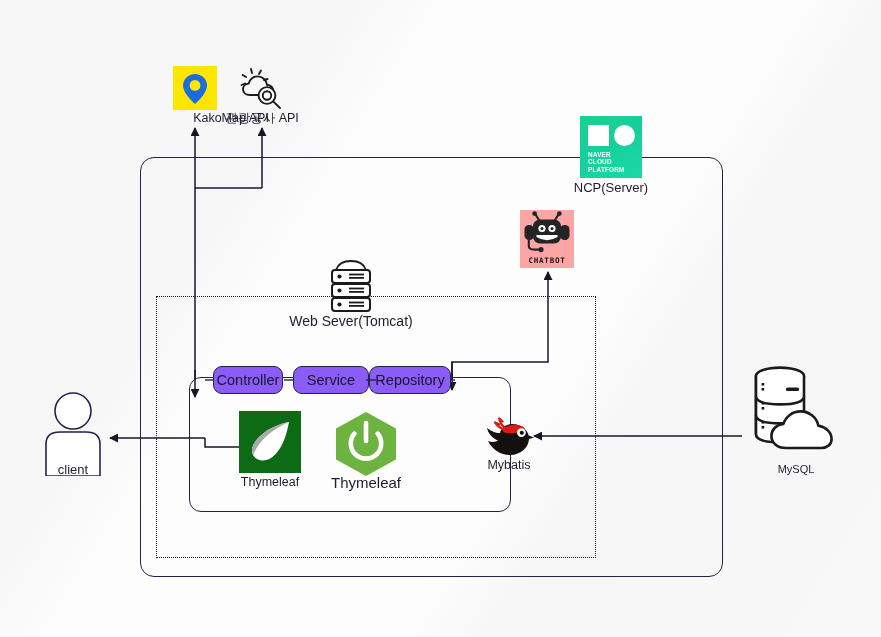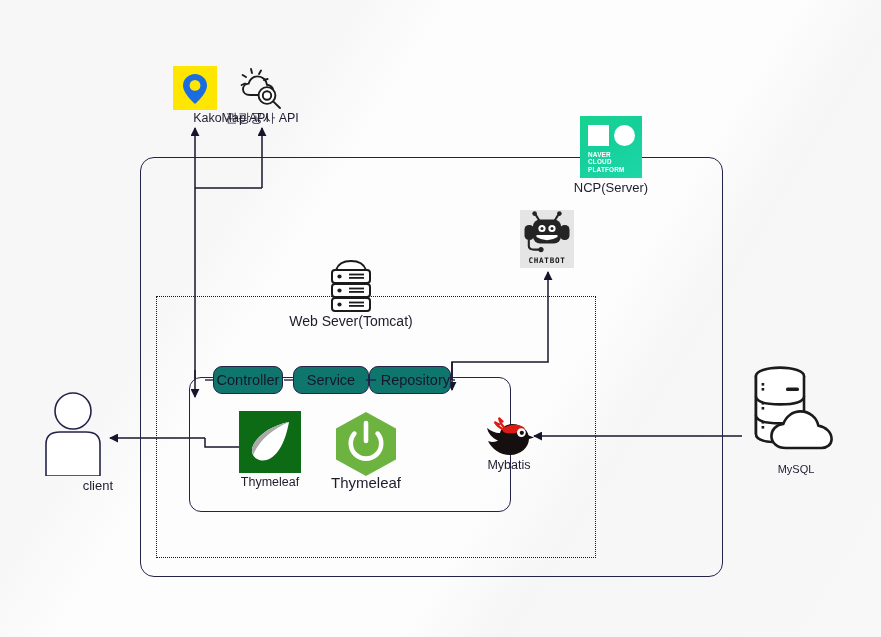--- a/index.html
+++ b/index.html
@@ -37,21 +37,21 @@
     color: #1d1d2e;
     white-space: nowrap;
     font-size: 13px;
     line-height: 15px;
   }
   
   .pill {
     position: absolute;
     border: 1.3px solid #23234a;
     border-radius: 9px;
-    background: #0f766e;
+    background: #8b5cf6;
     color: #16162b;
     font-size: 14.5px;
     display: flex;
     align-items: center;
     justify-content: center;
     height: 28px;
     box-sizing: border-box;
   }
   
   .outer-box {
@@ -105,21 +105,21 @@
     color: #ffffff;
     font-size: 6.4px;
     font-weight: bold;
     line-height: 7.4px;
     letter-spacing: 0.2px;
   }
   
   .bot-ico {
     position: absolute;
     width: 54px; height: 58px;
-    background: #e5e5e5;
+    background: #fca5a5;
   }
   .bot-cap {
     position: absolute;
     bottom: 3px;
     width: 100%;
     text-align: center;
     font-size: 7.6px;
     font-weight: bold;
     letter-spacing: 0.7px;
     color: #161616;
@@ -171,21 +171,21 @@
 
   <div class="dotted-box" style="left:156px; top:296px; width:440px; height:262px;"></div>
 
   <div class="inner-box" style="left:189px; top:377px; width:322px; height:135px;"></div>
 
   <div class="node" style="left:36px; top:392px;">
     <svg class="svgico" width="74" height="84" viewBox="0 0 74 84" style="left:0; top:0;">
       <circle cx="37" cy="19" r="18" fill="#ffffff" stroke="#23234a" stroke-width="1.6"></circle>
       <path d="M 10 84 L 10 52 Q 10 40 24 40 L 50 40 Q 64 40 64 52 L 64 84 Z" fill="#ffffff" stroke="#23234a" stroke-width="1.6"></path>
     </svg>
-    <div class="nlabel" style="left:-3px; top:86px; width:80px;text-align:right;">client</div>
+    <div class="nlabel" style="left:-3px; top:70px; width:80px;">client</div>
   </div>
 
   <div class="node" style="left:173px; top:66px;">
     <div class="kakao-ico" style="left:0; top:0;">
       <svg width="44" height="44" viewBox="0 0 44 44">
         <path d="M 22 8 C 15.4 8 10 13.2 10 19.6 C 10 28 22 38 22 38 C 22 38 34 28 34 19.6 C 34 13.2 28.6 8 22 8 Z" fill="#1b6ce0"></path>
         <circle cx="22" cy="19.4" r="5.4" fill="#ffe600"></circle>
       </svg>
     </div>
     <div class="nlabel" style="left:-18px; top:45px; width:80px; font-size:12.5px;margin-left:36px;">KakoMap API</div>
@@ -270,21 +270,21 @@
     </svg>
     <div class="nlabel" style="left:-54px; top:56px; width:160px; font-size:14px;">Web Sever(Tomcat)</div>
   </div>
 
   <div class="pill" style="left:213px; top:366px; width:70px;">
     <span>Controller</span>
   </div>
   <div class="pill" style="left:293px; top:366px; width:76px;justify-content:center;">
     <span>Service</span>
   </div>
-  <div class="pill" style="left:369px; top:366px; width:82px;justify-content:flex-end;">
+  <div class="pill" style="left:369px; top:366px; width:82px;">
     <span>Repository</span>
   </div>
 
   <svg class="svgico" width="250" height="6" viewBox="0 0 250 6" style="left:205px; top:377px;">
     <g stroke="#23234a" stroke-width="1.4">
       <path d="M 0 3 L 9 3"></path>
       <path d="M 79 3 L 89 3"></path>
       <path d="M 161 3 L 171 3"></path>
       <path d="M 247 3 L 250 3"></path>
     </g>

